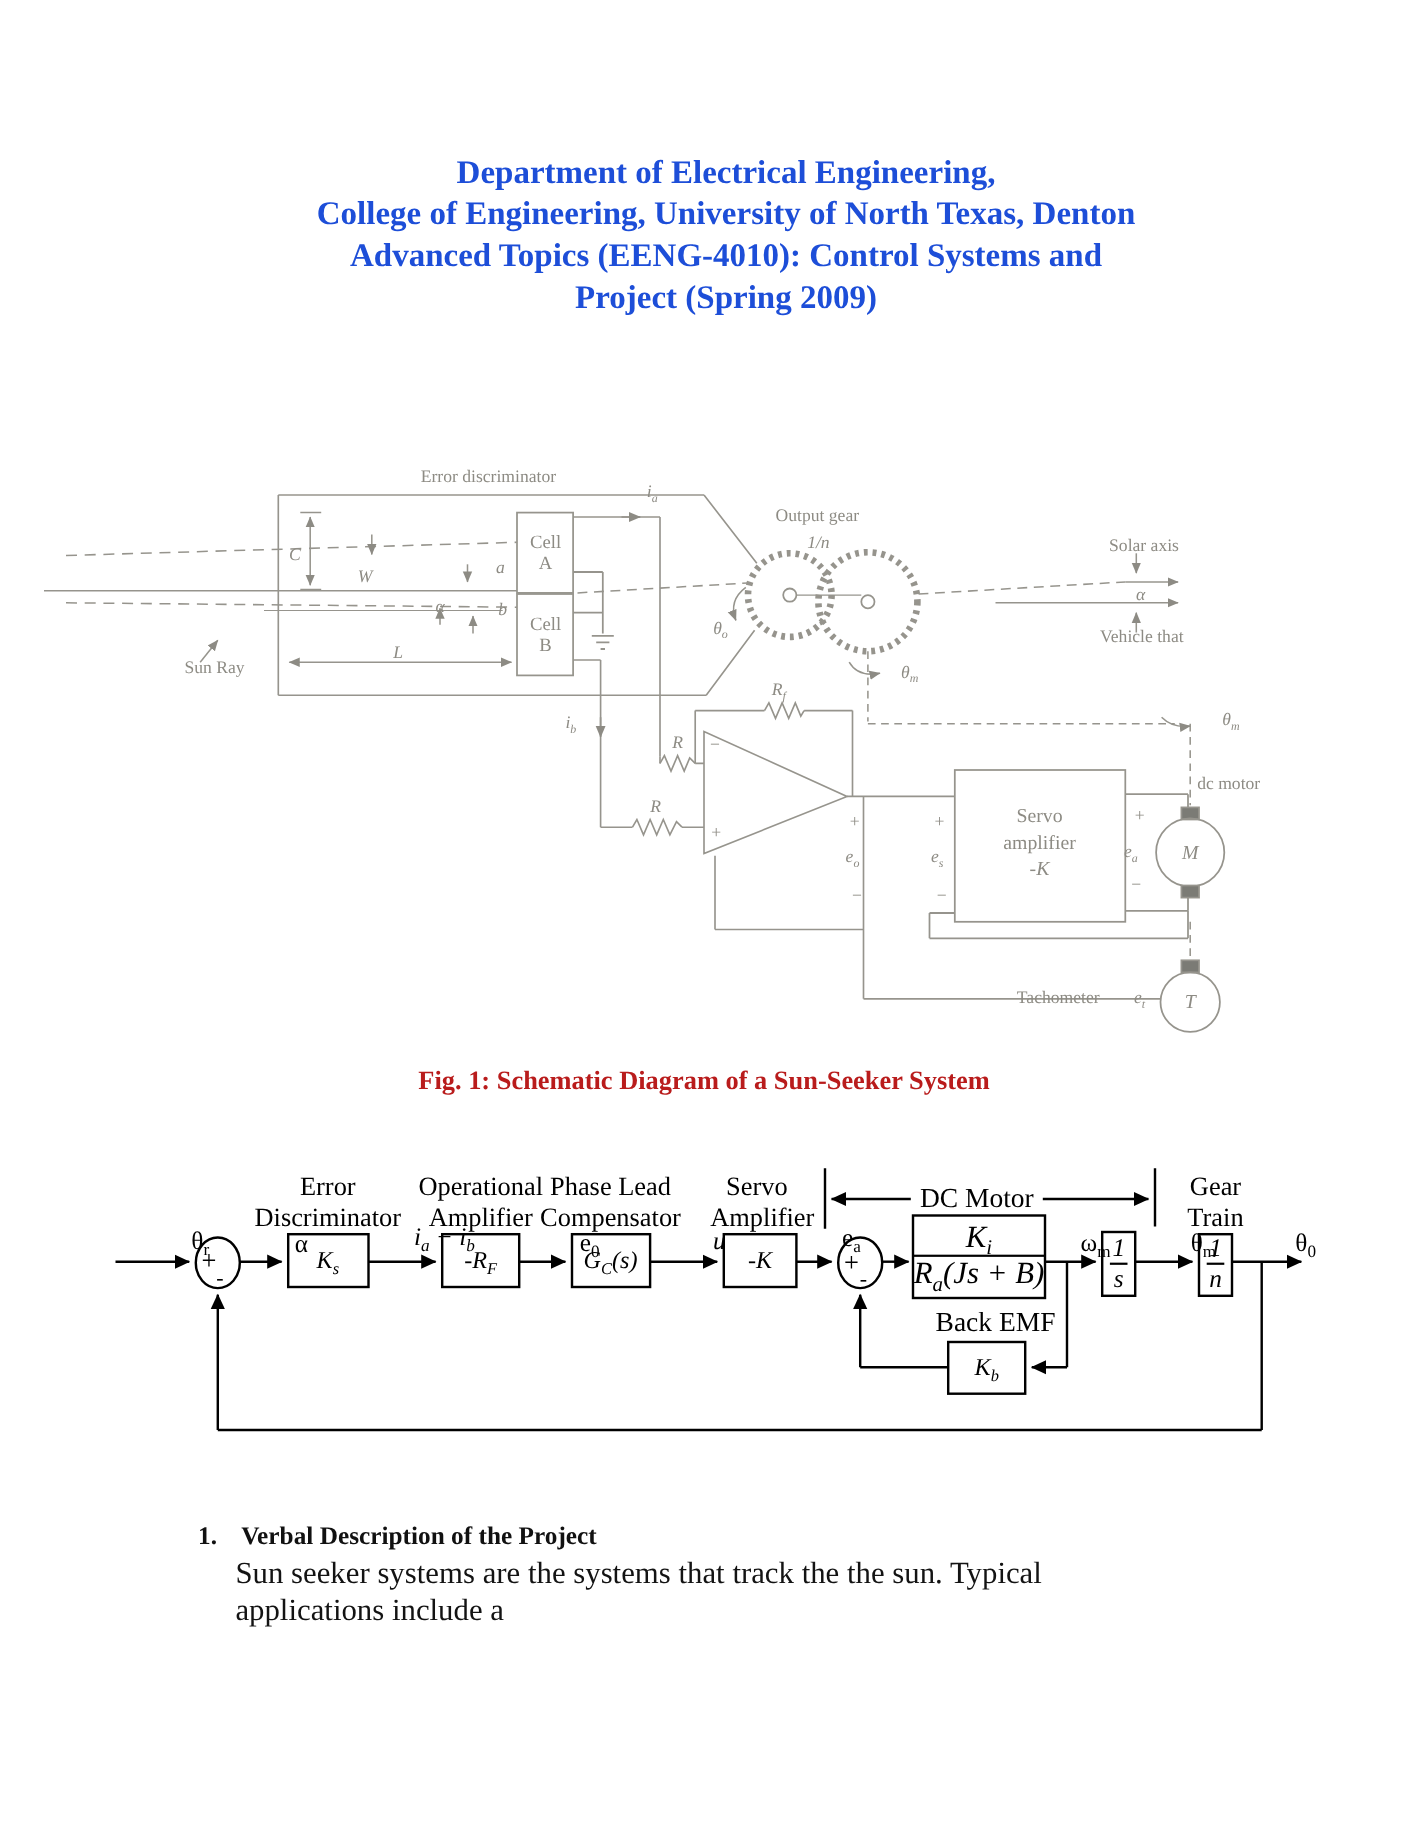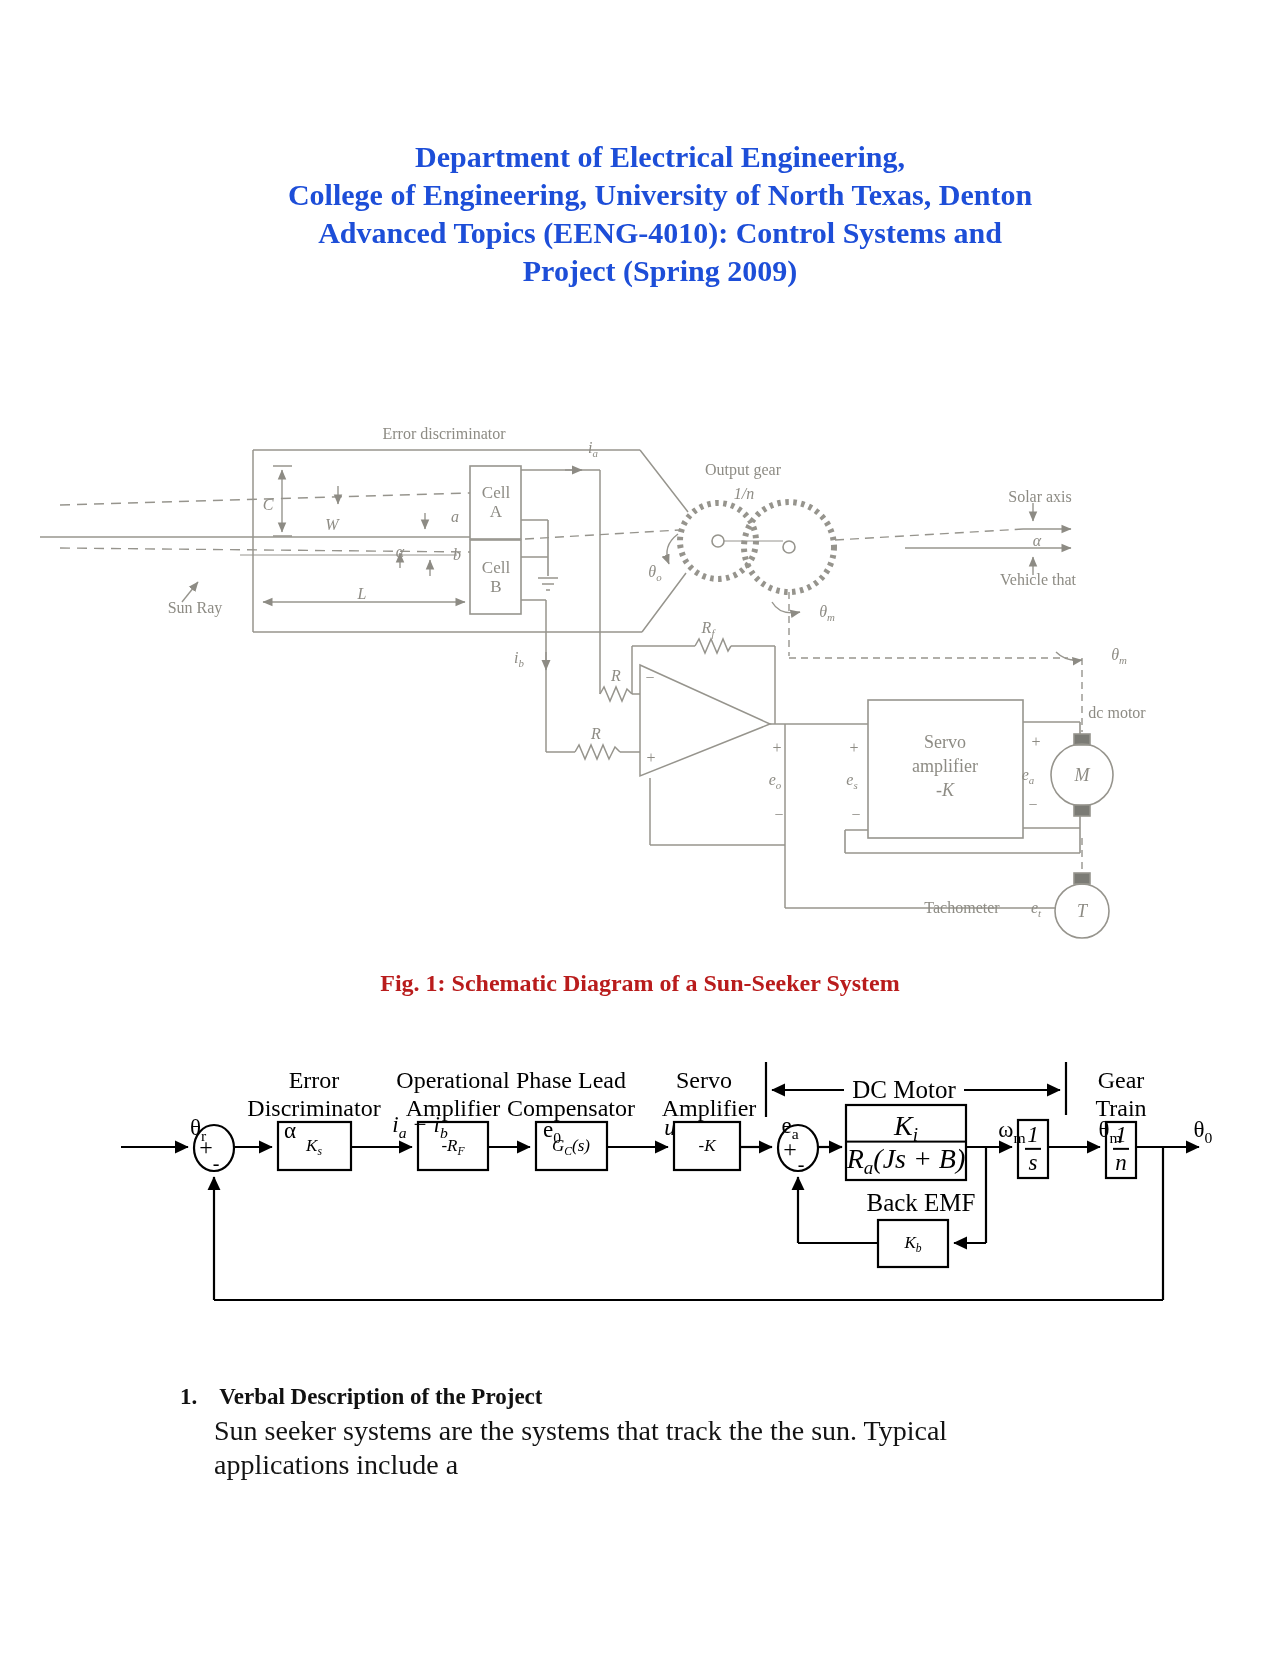--- a/index.html
+++ b/index.html
@@ -9,25 +9,25 @@
         font-weight:bold;font-size:30px;line-height:38px;color:#1d4ed8;padding-left:20px;}
   .caption{position:absolute;width:100%;text-align:center;font-weight:bold;font-size:24px;color:#b91c1c;}
   
   .fig1{position:absolute;left:0;top:0;width:1280px;height:1000px;filter:blur(0.4px);opacity:.92;}
   .f1l{position:absolute;transform:translate(-50%,-50%);font-size:16px;color:#84827a;white-space:nowrap;}
   .f1l.it{font-style:italic;}
   .f1l.cell{font-size:17px;text-align:center;line-height:19px;}
   .f1l.big{font-size:18px;}
   sub{font-size:68%;line-height:0;}
   
-  .fig2{position:absolute;left:16px;top:0;width:1182px;height:1400px;text-align:center;}
+  .fig2{position:absolute;left:0;top:0;width:1182px;height:1400px;text-align:center;}
   .b-lbl{position:absolute;transform:translate(-50%,-50%);font-size:24px;color:#000;white-space:nowrap;}
   .sig{position:absolute;transform:translate(-50%,-50%);font-size:23px;font-style:italic;color:#000;white-space:nowrap;margin-left:36px;}
   .sig .up{font-style:normal;}
-  .blk{position:absolute;transform:translate(-50%,-50%);font-size:17px;font-style:italic;color:#000;white-space:nowrap;}
+  .blk{position:absolute;transform:translate(-50%,-50%);font-size:22px;font-style:italic;color:#000;white-space:nowrap;}
   .sumsign{position:absolute;transform:translate(-50%,-50%);font-size:24px;color:#000;}
   .frac{display:flex;flex-direction:column;align-items:center;line-height:1.05;}
   .frac .bar{height:0;border-top:2px solid #000;width:100%;margin:1px 0;}
   .heading{position:absolute;left:180px;top:1384px;font-weight:bold;font-size:23px;display:flex;gap:22px;}
   .body-text{position:absolute;left:178px;top:1414px;width:899px;font-size:28px;line-height:34px;color:#131313;}
   .body-text .indent{padding-left:36px;}
 </style>
 </head>
 <body>
 

